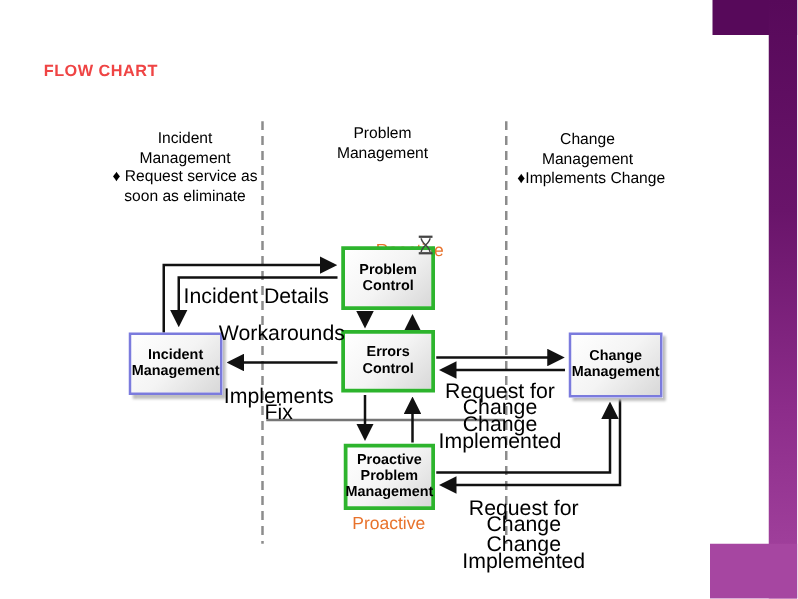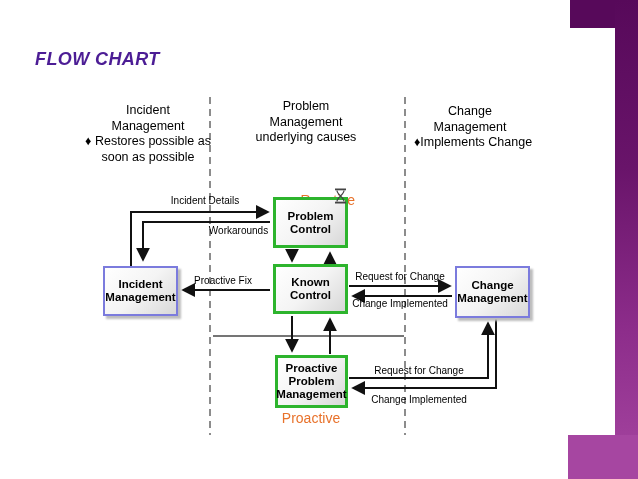--- a/index.html
+++ b/index.html
@@ -4,22 +4,22 @@
 <style>
   html,body{margin:0;padding:0;background:#fff;}
   .stage{position:relative;width:638px;height:479px;background:#ffffff;overflow:hidden;
          font-family:"Liberation Sans", sans-serif;color:#000;}
   
   .decor-top{position:absolute;left:570px;top:0;width:68px;height:28px;background:#57095a;}
   .decor-strip{position:absolute;left:615px;top:0;width:23px;height:479px;
                background:linear-gradient(180deg,#57095a 0%,#69146a 35%,#8c2c8a 68%,#a646a1 100%);}
   .decor-bottom{position:absolute;left:568px;top:435px;width:70px;height:44px;background:#a646a1;}
   
-  .title{position:absolute;left:35px;top:49px;font-size:18px;font-weight:bold;
-         color:#4c1d95;letter-spacing:.4px;font-style:italic;}
+  .title{position:absolute;left:35px;top:49px;font-size:13px;font-weight:bold;
+         color:#ef4444;letter-spacing:.4px;}
   
   .dash{position:absolute;top:97px;width:2px;height:338px;
         background:repeating-linear-gradient(180deg,#8c8c8c 0 7px,transparent 7px 12px);}
   .dash.left{left:209px;} .dash.right{left:404px;}
   .zone-divider{position:absolute;left:213px;top:335px;width:191px;height:2px;background:#757575;}
   
   .col-header{position:absolute;font-size:12.5px;line-height:15.5px;text-align:center;}
   .col-header .bullet-left{text-align:center;}
   .pl6{padding-left:6px;} .pl14{padding-left:14px;}
   .ch1{left:84px;top:103px;width:128px;}
@@ -31,23 +31,23 @@
        line-height:13px;text-align:center;
        background:linear-gradient(135deg,#ffffff 0%,#f4f4f4 50%,#d8d8d8 100%);}
   .box-green{border:3px solid #2db42d;}
   .box-blue{border:2px solid #7b7bdd;box-shadow:3px 3px 2px #bdbdbd;}
   .bx-problem{left:273px;top:197px;width:75px;height:51px;}
   .bx-error{left:273px;top:264px;width:75px;height:50px;}
   .bx-proactive{left:275px;top:355px;width:73px;height:53px;}
   .bx-incident{left:103px;top:266px;width:75px;height:50px;}
   .bx-change{left:455px;top:266px;width:75px;height:52px;}
   
-  .edge-label{position:absolute;font-size:10px;line-height:13px;text-align:center;color:#000;}
+  .edge-label{position:absolute;font-size:17px;line-height:13px;text-align:center;color:#000;margin-top:36px;}
   .lb-incident-details{left:145px;top:194px;width:120px;}
-  .lb-workarounds{left:142px;top:224px;width:117px;padding-left:38px;}
+  .lb-workarounds{left:129px;top:224px;width:117px;padding-left:38px;}
   .lb-permanent-fix{left:173px;top:274px;width:100px;}
   .lb-rfc-top{left:350px;top:270px;width:100px;}
   .lb-ci-top{left:348px;top:297px;width:104px;}
   .lb-rfc-bottom{left:366px;top:364px;width:106px;}
   .lb-ci-bottom{left:364px;top:393px;width:110px;}
   
   .zone-label{position:absolute;width:70px;text-align:center;font-size:14px;color:#e8722b;}
   .zl-reactive{left:285px;top:192px;text-align:right;}
   .zl-proactive{left:276px;top:410px;}
   
@@ -66,27 +66,26 @@
 
   <div class="title">FLOW CHART</div>
 
   <div class="dash left"></div>
   <div class="dash right"></div>
   <div class="zone-divider"></div>
 
   <div class="col-header ch1">
     <div>Incident</div>
     <div>Management</div>
-    <div>♦ Restores possible as</div>
-    <div>soon as possible</div>
+    <div>♦ Request service as</div>
+    <div>soon as eliminate</div>
   </div>
   <div class="col-header ch2">
     <div>Problem</div>
     <div>Management</div>
-    <div>underlying causes</div>
   </div>
   <div class="col-header ch3">
     <div>Change</div>
     <div>Management</div>
     <div class="bullet-left pl6">♦Implements Change</div>
   </div>
 
   <div class="zone-label zl-reactive">Reactive</div>
   <div class="zone-label zl-proactive">Proactive</div>
 
@@ -109,21 +108,21 @@
       <polyline points="349,378 488,378 488,324" marker-end="url(#ah)"></polyline>
       <polyline points="496,319 496,388 354,388" marker-end="url(#ah)"></polyline>
     </g>
   </svg>
 
   <div class="box box-green bx-problem">
     <div>Problem</div>
     <div>Control</div>
   </div>
   <div class="box box-green bx-error">
-    <div>Known</div>
+    <div>Errors</div>
     <div>Control</div>
   </div>
   <div class="box box-green bx-proactive">
     <div>Proactive</div>
     <div>Problem</div>
     <div>Management</div>
   </div>
   <div class="box box-blue bx-incident">
     <div>Incident</div>
     <div>Management</div>
@@ -134,19 +133,19 @@
   </div>
 
   <svg class="hourglass" width="13" height="16" viewBox="0 0 13 16">
     <rect x="1" y="0.5" width="11" height="1.8" fill="#444"></rect>
     <rect x="1" y="13.7" width="11" height="1.8" fill="#444"></rect>
     <path d="M3,2.5 C3,6.5 10,9.5 10,13.5 M10,2.5 C10,6.5 3,9.5 3,13.5" fill="none" stroke="#444" stroke-width="1.2"></path>
   </svg>
 
   <div class="edge-label lb-incident-details">Incident Details</div>
   <div class="edge-label lb-workarounds">Workarounds</div>
-  <div class="edge-label lb-permanent-fix">Proactive Fix</div>
+  <div class="edge-label lb-permanent-fix">Implements Fix</div>
   <div class="edge-label lb-rfc-top">Request for Change</div>
   <div class="edge-label lb-ci-top">Change Implemented</div>
   <div class="edge-label lb-rfc-bottom">Request for Change</div>
   <div class="edge-label lb-ci-bottom">Change Implemented</div>
 
 </div>
 
 </body></html>

